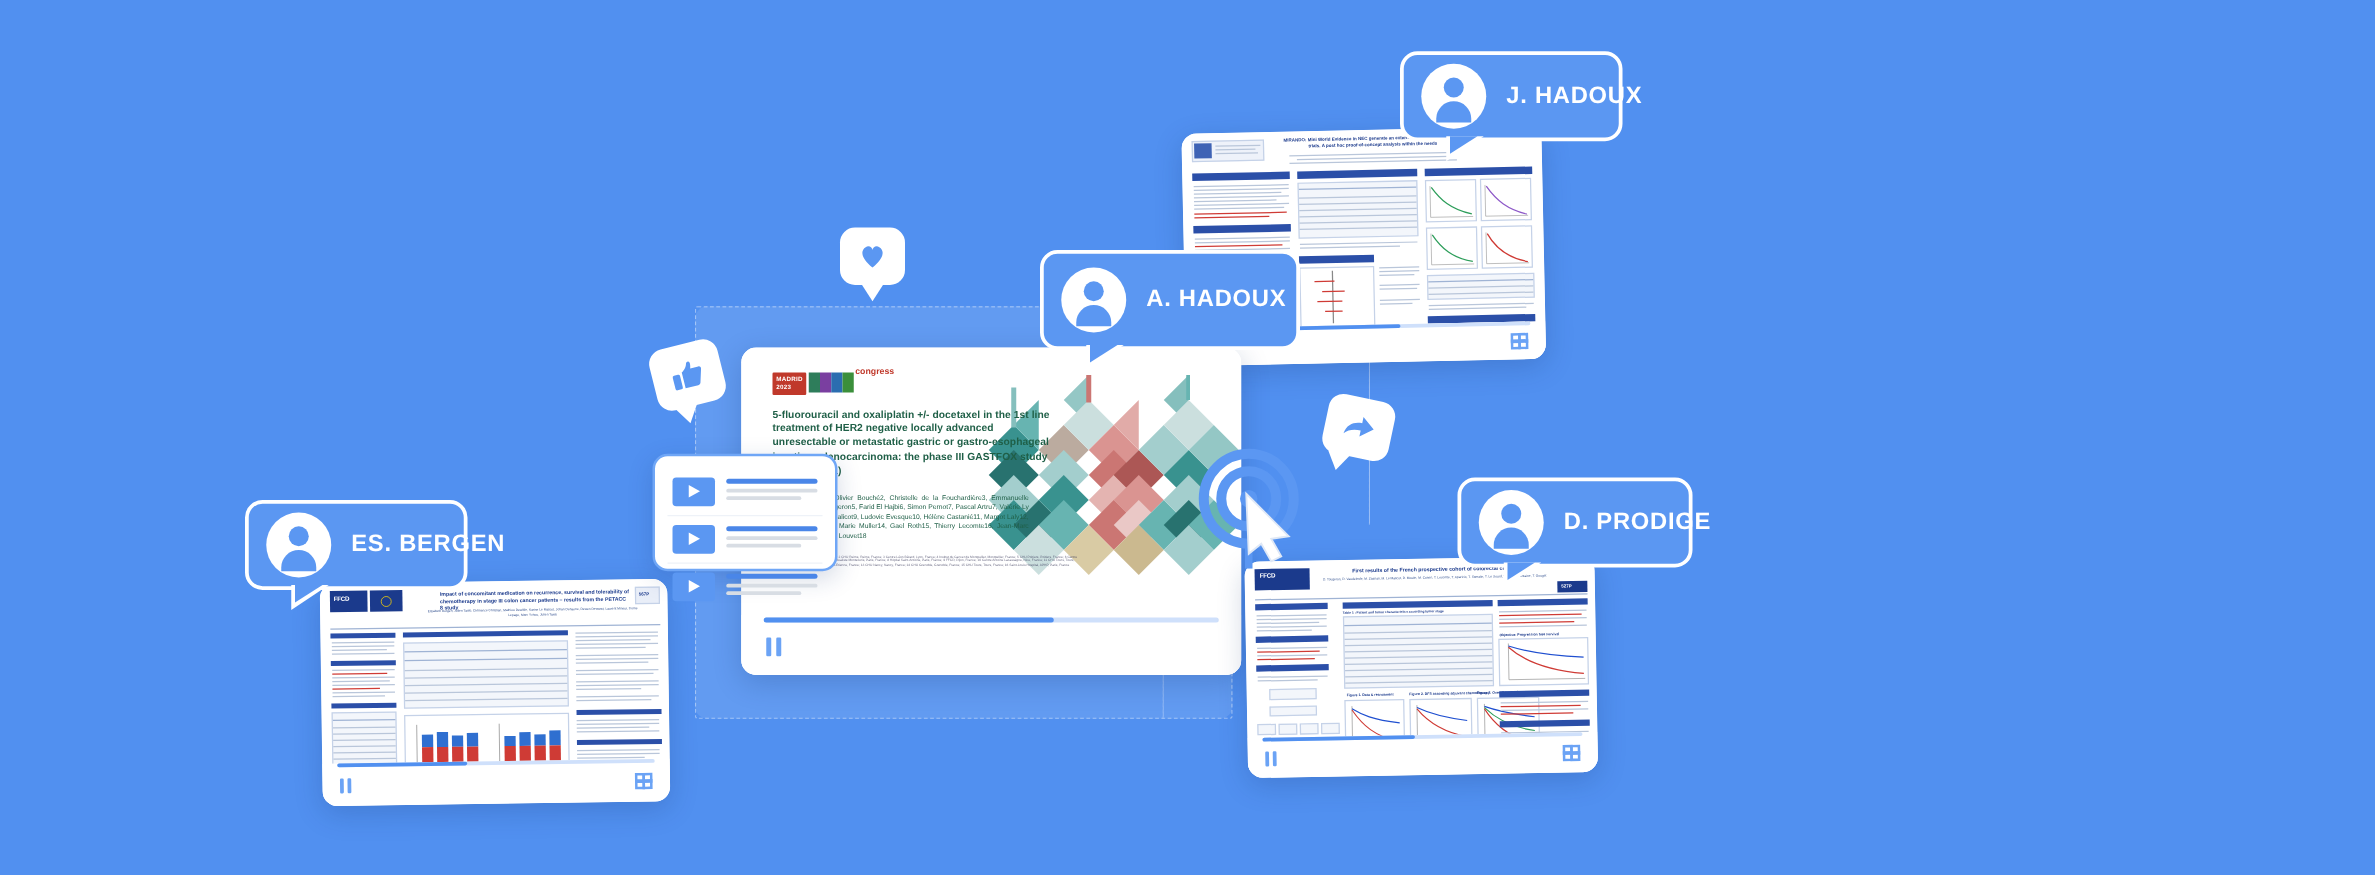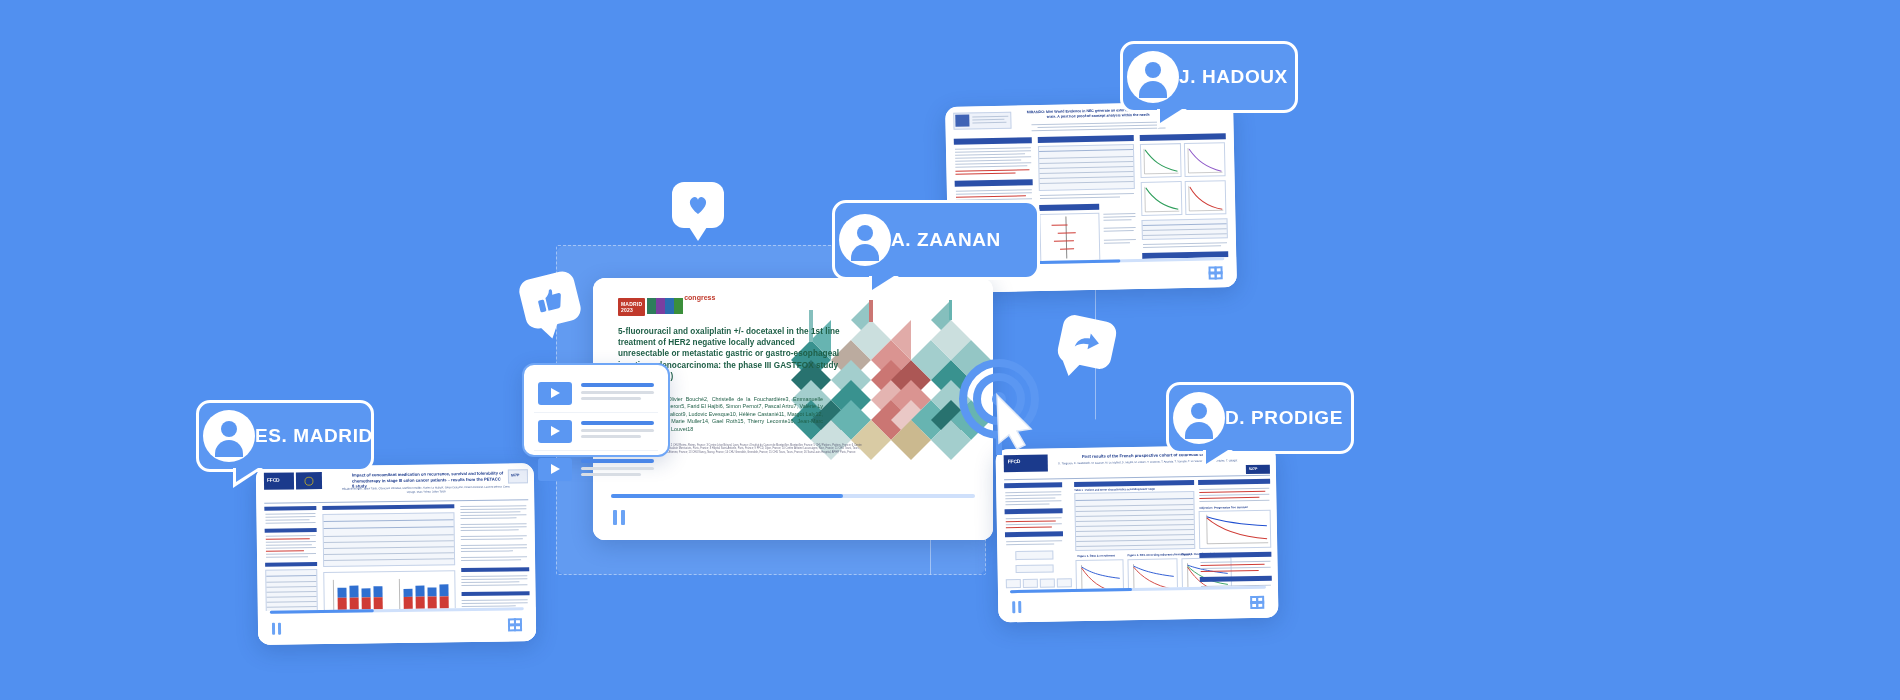--- a/index.html
+++ b/index.html
@@ -59,21 +59,22 @@
     border-radius: 2px;
   }
 
   
   .name-bubble {
     position: absolute;
     background: #5b97f2;
     border: 3px solid #ffffff;
     border-radius: 14px;
     display: flex; align-items: center;
-    padding: 0 26px 0 4px;
+    padding: 0 26px 0 14px;
+    gap: 16px;
     z-index: 40;
   }
   .name-bubble .tail {
     position: absolute; bottom: -19px; left: 34px;
     width: 0; height: 0;
     border-left: 0 solid transparent;
     border-right: 30px solid transparent;
     border-top: 20px solid #ffffff;
   }
   .name-bubble .tail-in {
@@ -661,28 +662,28 @@
         <rect x="41" y="78" width="6" height="22" fill="#5b97f2"></rect>
       </g>
       <g>
         <path d="M42 40 L76 74 L62 76 L70 90 L62 94 L54 80 L44 88 Z" fill="#ffffff" stroke="#dfe8f6" stroke-width="1.5"></path>
       </g>
     </svg>
   </div>
 
   <div class="name-bubble" style="left:196px; top:400px; width:178px; height:72px;">
     <div class="avatar"></div>
-    <div class="name-label">ES. MADRID</div>
+    <div class="name-label">ES. BERGEN</div>
     <div class="tail"></div>
       <div class="tail-in"></div>
   </div>
 
   <div class="name-bubble" style="left:832px; top:200px; width:208px; height:80px;">
     <div class="avatar"></div>
-    <div class="name-label">A. ZAANAN</div>
+    <div class="name-label">A. HADOUX</div>
     <div class="tail"></div>
       <div class="tail-in"></div>
   </div>
 
   <div class="name-bubble" style="left:1120px; top:41px; width:178px; height:72px;">
     <div class="avatar"></div>
     <div class="name-label">J. HADOUX</div>
     <div class="tail"></div>
       <div class="tail-in"></div>
   </div>

